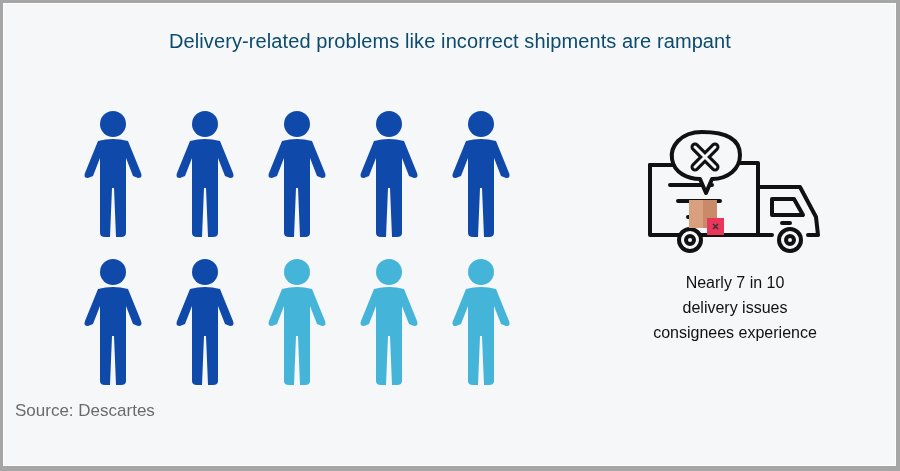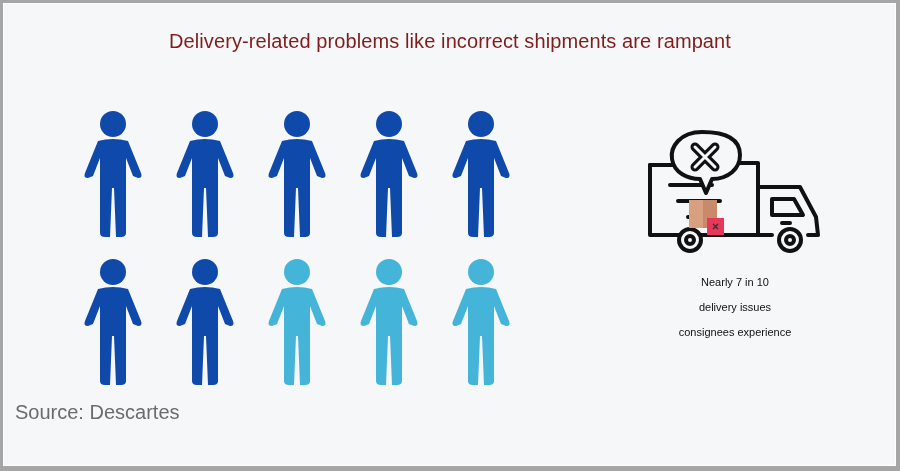--- a/index.html
+++ b/index.html
@@ -8,31 +8,31 @@
     background: #a6a6a6;
     font-family: "Liberation Sans", sans-serif;
     position: relative;
   }
   .frame {
     position: absolute; left: 3px; top: 3px; width: 893px; height: 463px;
     background: #f6f7f9; border: 1px solid #ffffff; box-sizing: border-box;
   }
   .title {
     position: absolute; left: 0; top: 30px; width: 900px; text-align: center;
-    font-size: 20px; color: #7f1d1d; letter-spacing: 0.1px;
+    font-size: 20px; color: #0c4a6e; letter-spacing: 0.1px;
   }
   .person { position: absolute; width: 70px; height: 128px; }
   .person svg { width: 100%; height: 100%; display: block; }
   .source {
-    position: absolute; left: 15px; top: 401px; font-size: 20px; color: #6b6b6b;
+    position: absolute; left: 15px; top: 401px; font-size: 17px; color: #6b6b6b;
   }
   .truck { position: absolute; left: 640px; top: 127px; width: 200px; height: 135px; }
   .stat {
     position: absolute; left: 620px; top: 270px; width: 230px; text-align: center;
-    font-size: 11px; line-height: 25px; color: #111;
+    font-size: 16px; line-height: 25px; color: #111;
   }
 </style>
 </head>
 <body>
 
 <div class="frame"></div>
 
 <div class="title">Delivery-related problems like incorrect shipments are rampant</div>
 
 <div class="person" style="left:78px;top:110px;">

